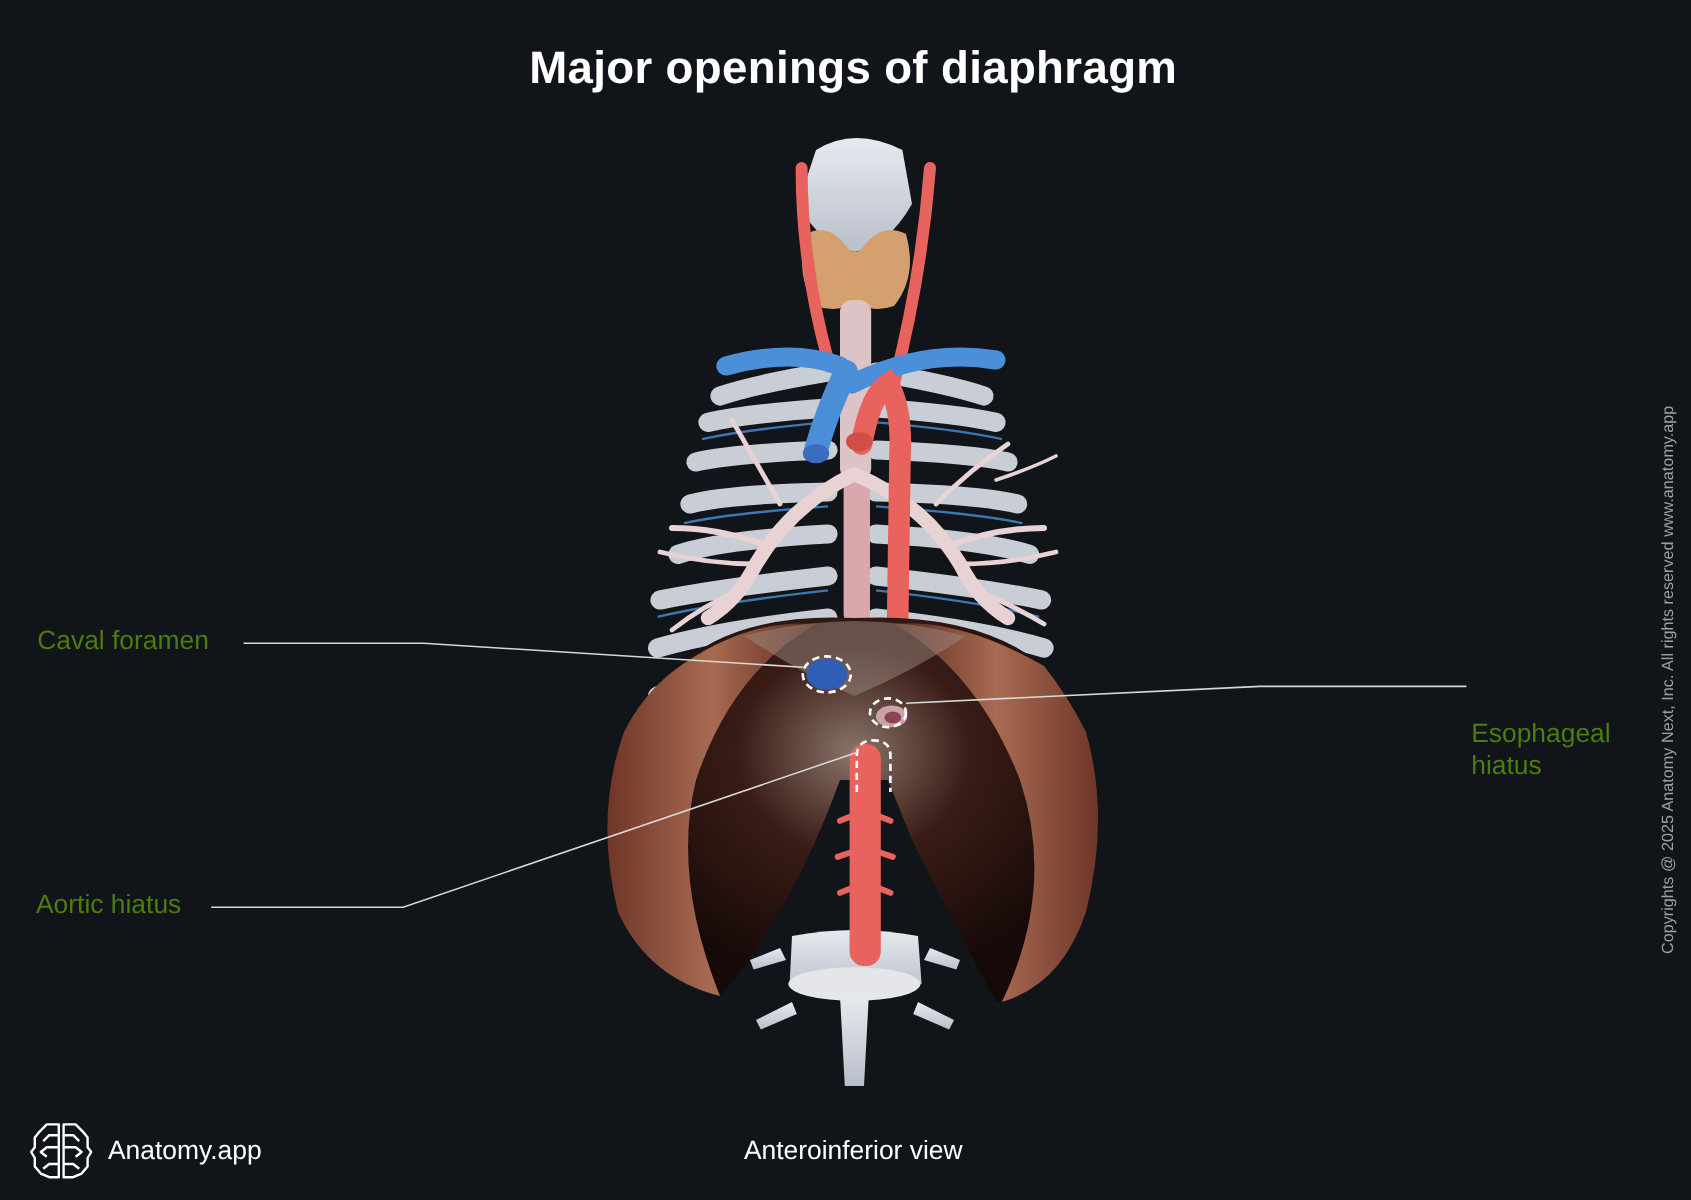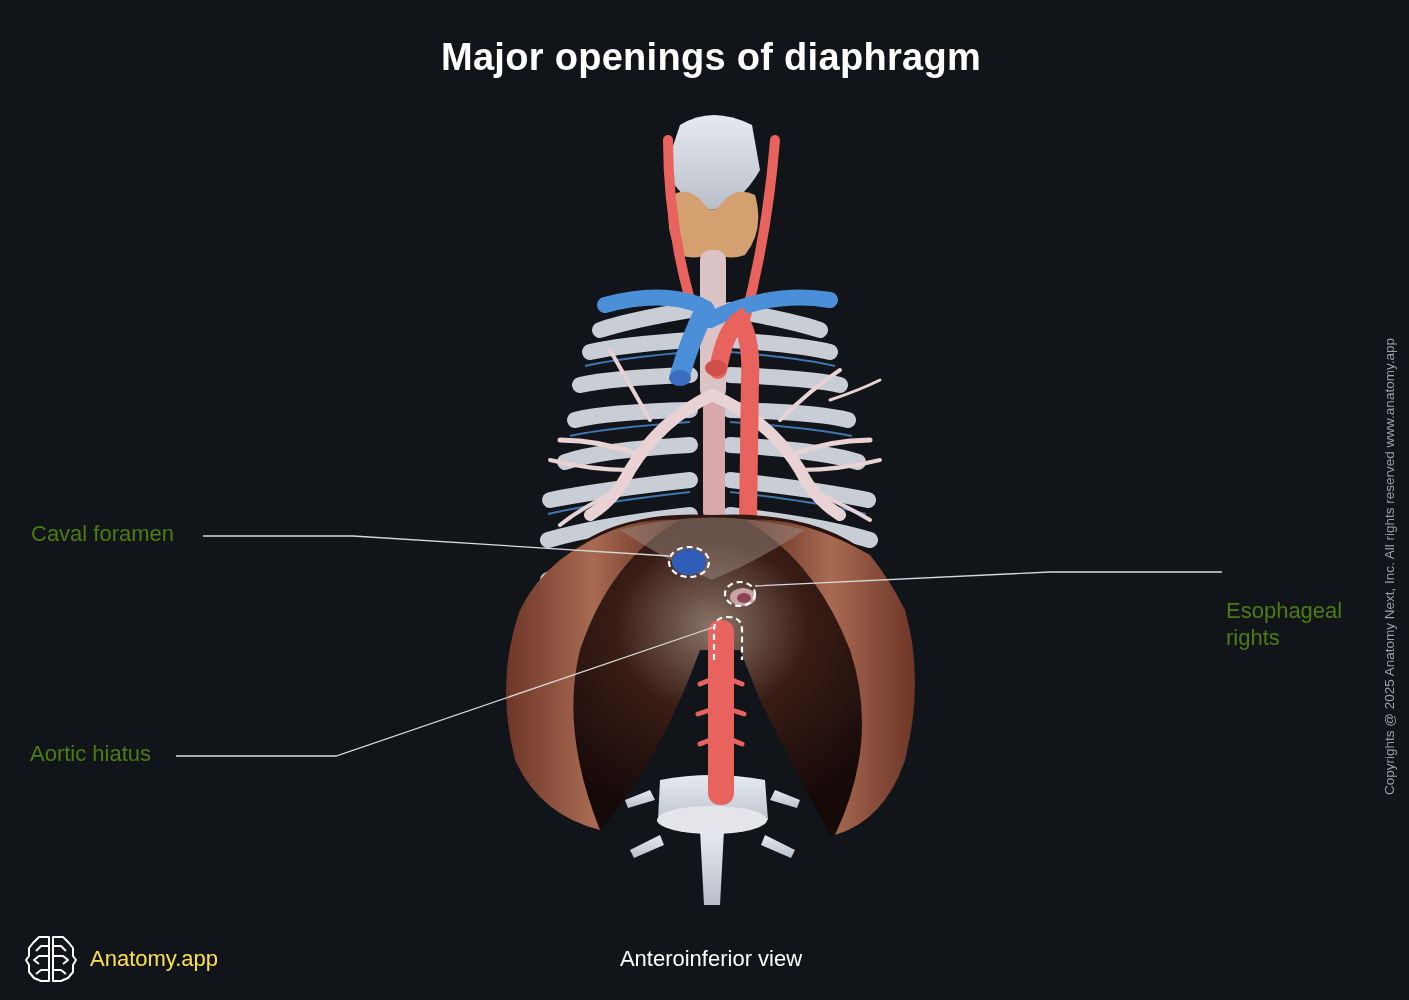--- a/index.html
+++ b/index.html
@@ -19,21 +19,21 @@
   }
   .label.caval { left:31px; top:520px; }
   .label.aortic { left:30px; top:740px; }
   .label.eso { left:1226px; top:581px;margin-top:16px; }
   .copyright {
     position:absolute; left:1382px; top:795px; transform-origin:0 0;
     transform:rotate(-90deg); font-size:13.5px; color:#9aa0a6; white-space:nowrap;
   }
   .logo { position:absolute; left:24px; top:934px; display:flex; align-items:center; }
   .logo-icon { width:54px; height:50px; }
-  .logo-text { font-size:22px; color:#fde047; margin-left:12px; }
+  .logo-text { font-size:22px; color:#ffffff; margin-left:12px; }
   .view {
     position:absolute; left:0; top:946px; width:1422px; text-align:center;
     font-size:22px; color:#ffffff;
   }
 </style>
 </head>
 <body>
 
 <div class="title">Major openings of diaphragm</div>
 
@@ -168,21 +168,21 @@
     <polyline points="203,536 353,536 669,556"></polyline>
     <polyline points="1222,572 1050,572 755,586"></polyline>
     <polyline points="176,756 336,756 714,627"></polyline>
   </g>
 </svg>
 
 <div class="label caval">Caval foramen</div>
 <div class="label aortic">Aortic hiatus</div>
 <div class="label eso">
   <div>Esophageal</div>
-  <div>rights</div>
+  <div>hiatus</div>
 </div>
 
 <div class="copyright">Copyrights @ 2025 Anatomy Next, Inc. All rights reserved www.anatomy.app</div>
 
 <div class="logo">
   <svg class="logo-icon" viewBox="0 0 54 50" fill="none" stroke="#ffffff" stroke-width="2" stroke-linejoin="round">
     <path d="M25 3 L15 3 L9 9 L5 14 L5 22 L2 26 L5 31 L5 38 L10 44 L17 47 L25 47 Z"></path>
     <path d="M29 3 L39 3 L45 9 L49 14 L49 22 L52 26 L49 31 L49 38 L44 44 L37 47 L29 47 Z"></path>
     <path d="M25 12 L17 12 L12 17 M25 22 L15 22 L10 26 L15 30 M25 36 L17 36 L12 40"></path>
     <path d="M29 12 L37 12 L42 17 M29 22 L39 22 L44 26 L39 30 M29 36 L37 36 L42 40"></path>

